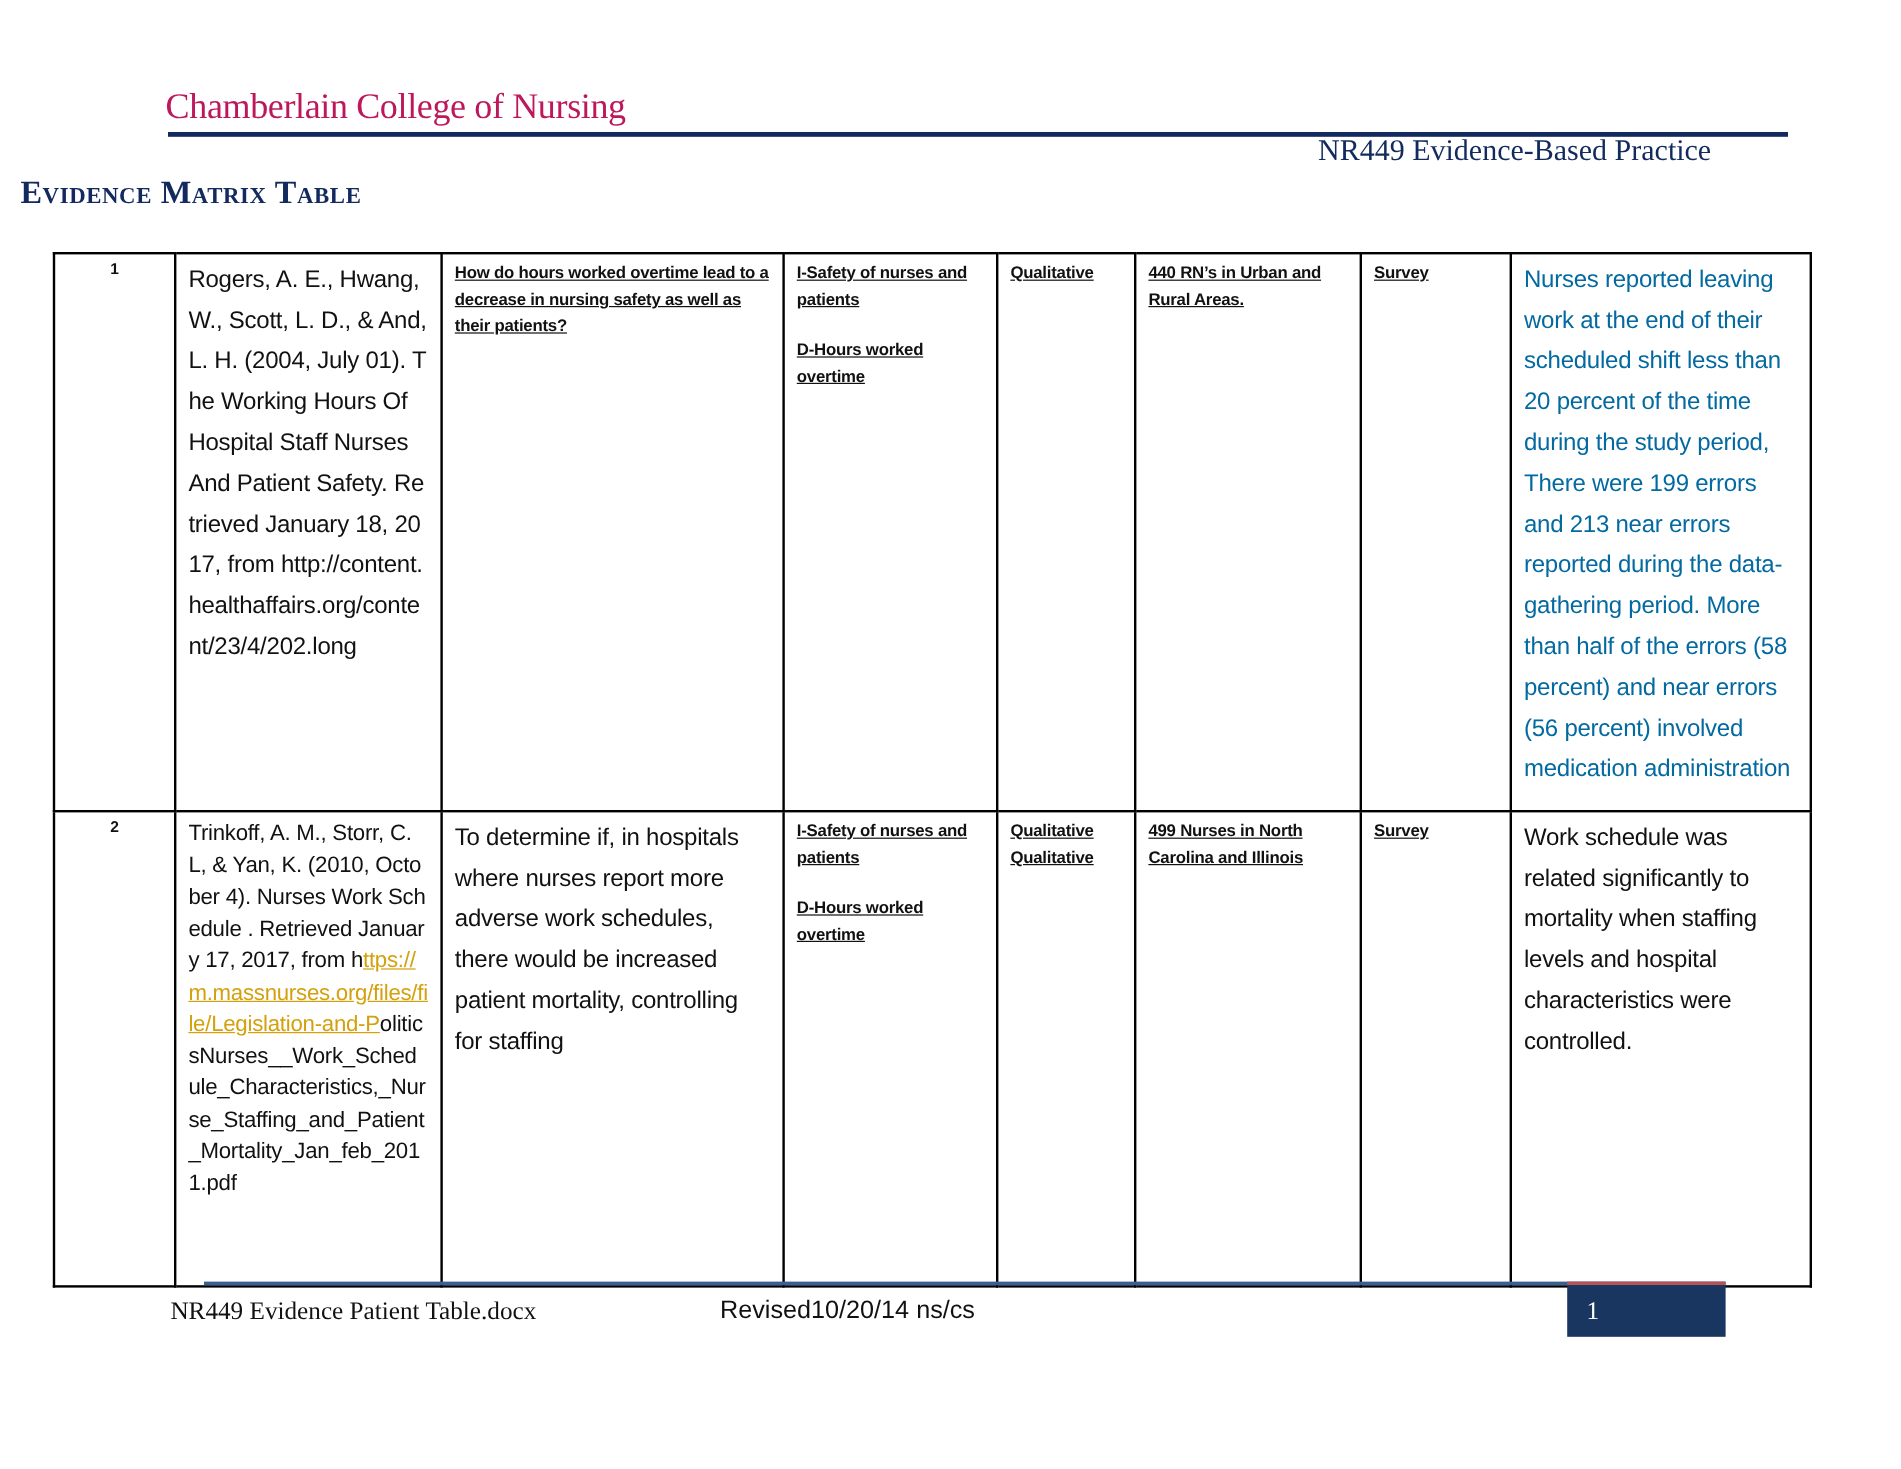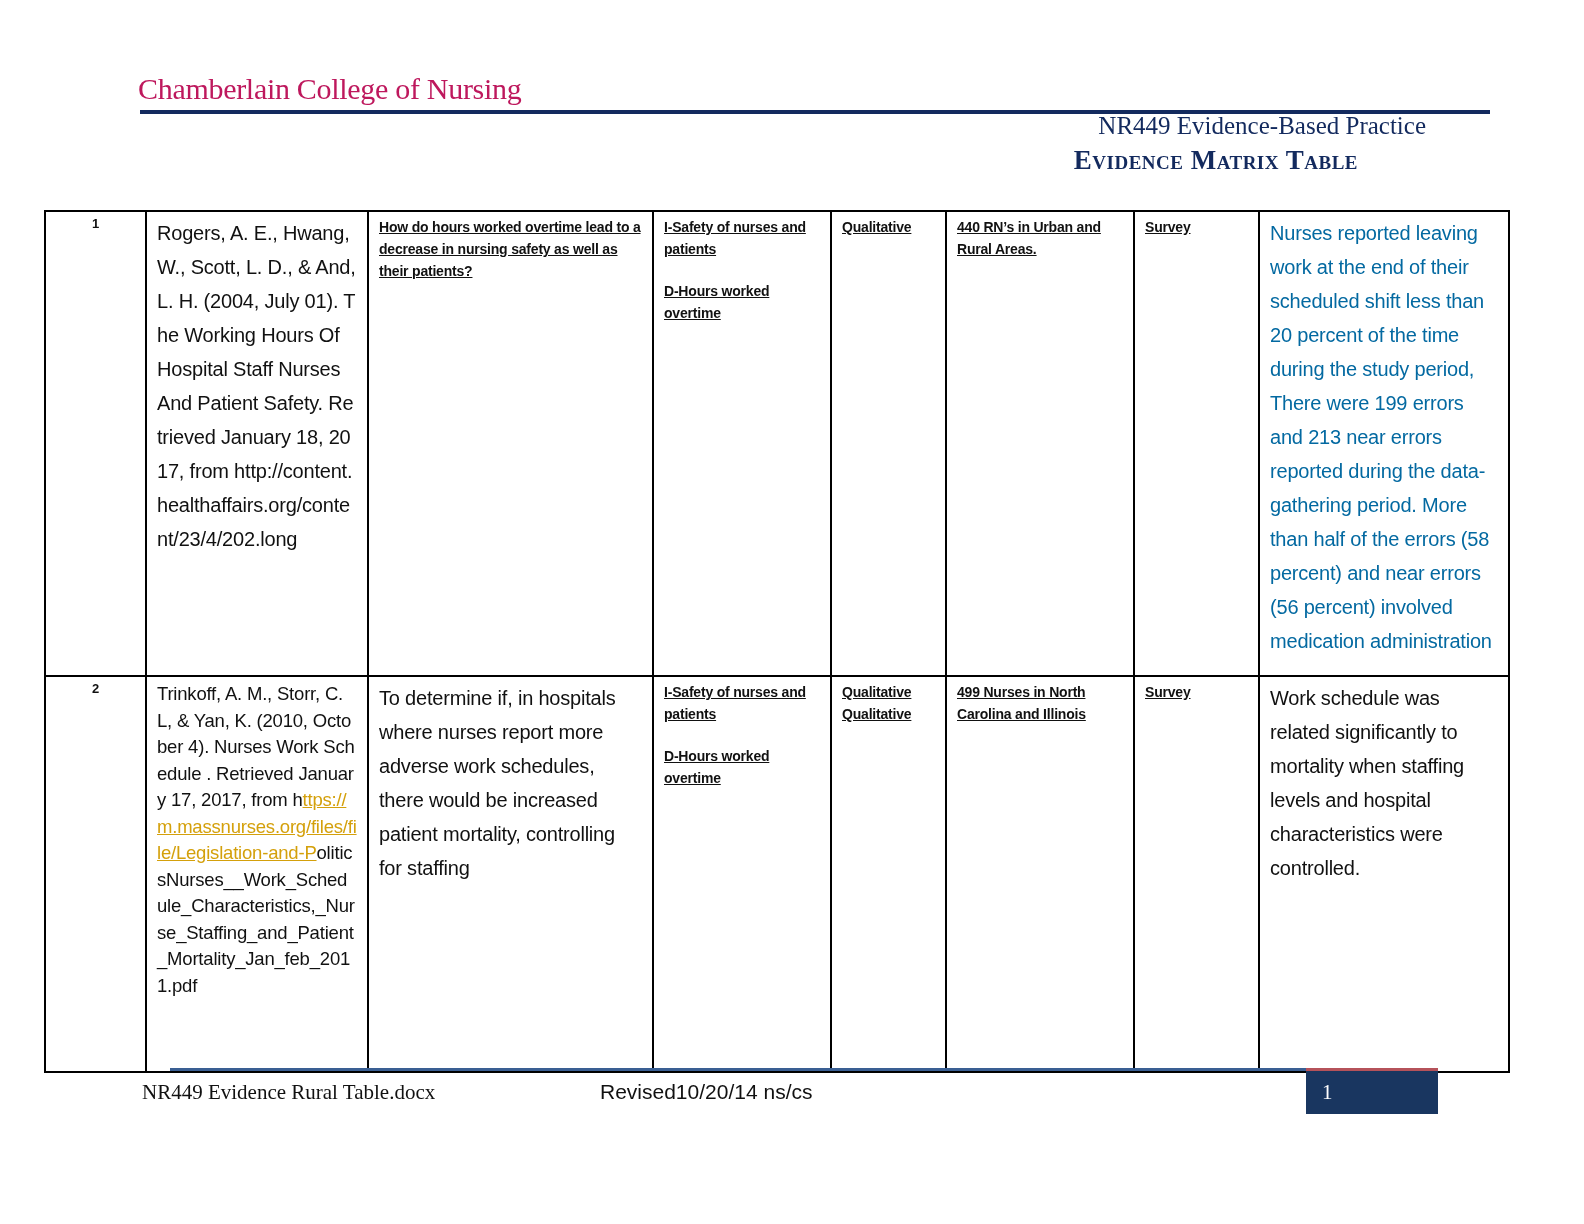--- a/index.html
+++ b/index.html
@@ -1,20 +1,20 @@
 <!DOCTYPE html>
 <html><head>
 <meta charset="utf-8">
 <style>
   html, body { margin: 0; padding: 0; background: #ffffff; }
   body { width: 1584px; height: 1224px; position: relative; overflow: hidden; font-family: "Liberation Sans", sans-serif; }
   .hdr-left { position: absolute; left: 138px; top: 72px; font-family: "Liberation Serif", serif; font-size: 30px; color: #be185d; letter-spacing: -0.3px; }
   .hdr-right { position: absolute; right: 158px; top: 76px; font-family: "Liberation Serif", serif; font-size: 25px; color: #132a5e; margin-top: 36px; }
   .hdr-rule { position: absolute; left: 140px; top: 110px; width: 1350px; height: 4px; background: #132a5e; }
-  .title { position: absolute; left: 1px; width: 1357px; top: 145px; text-align: right; font-family: "Liberation Serif", serif; font-weight: bold; font-size: 27px; color: #132a5e; font-variant: small-caps; letter-spacing: 0.5px; }
+  .title { position: absolute; left: 17px; width: 1357px; top: 145px; text-align: left; font-family: "Liberation Serif", serif; font-weight: bold; font-size: 27px; color: #132a5e; font-variant: small-caps; letter-spacing: 0.5px; }
   table.matrix { position: absolute; left: 44px; top: 210px; width: 1464px; border-collapse: collapse; table-layout: fixed; }
   table.matrix td { border: 2px solid #000; vertical-align: top; padding: 4px 10px; color: #111; font-family: "Liberation Sans", sans-serif; }
   .num { text-align: center; font-weight: bold; font-size: 13px; }
   .small { font-size: 14px; font-weight: bold; line-height: 22px; letter-spacing: -0.2px; text-decoration: underline; }
   .big { font-size: 20px; line-height: 34px; color: #3a3a3a; letter-spacing: -0.2px; }
   .big.dark { color: #0369a1; }
   .link { color: #d4a00b; text-decoration: underline; }
   .gap { height: 20px; }
   .foot-rule { position: absolute; left: 170px; top: 1068px; width: 1268px; height: 3px; background: #3a5f93; }
   .foot-rule-red { position: absolute; left: 1306px; top: 1068px; width: 132px; height: 3px; background: #b5525a; }
@@ -75,17 +75,17 @@
     </td>
     <td class="small">499 Nurses in North Carolina and Illinois</td>
     <td class="small">Survey</td>
     <td class="big">Work schedule was related significantly to mortality when staffing levels and hospital characteristics were controlled.</td>
   </tr>
 </tbody>
   </table>
 
 <div class="foot-rule"></div>
 <div class="foot-rule-red"></div>
-<div class="foot-doc">NR449 Evidence Rural Table.docx</div>
+<div class="foot-doc">NR449 Evidence Patient Table.docx</div>
 <div class="foot-rev">Revised10/20/14 ns/cs</div>
 <div class="pagebox">
   <span>1</span>
 </div>
 
 </body></html>

